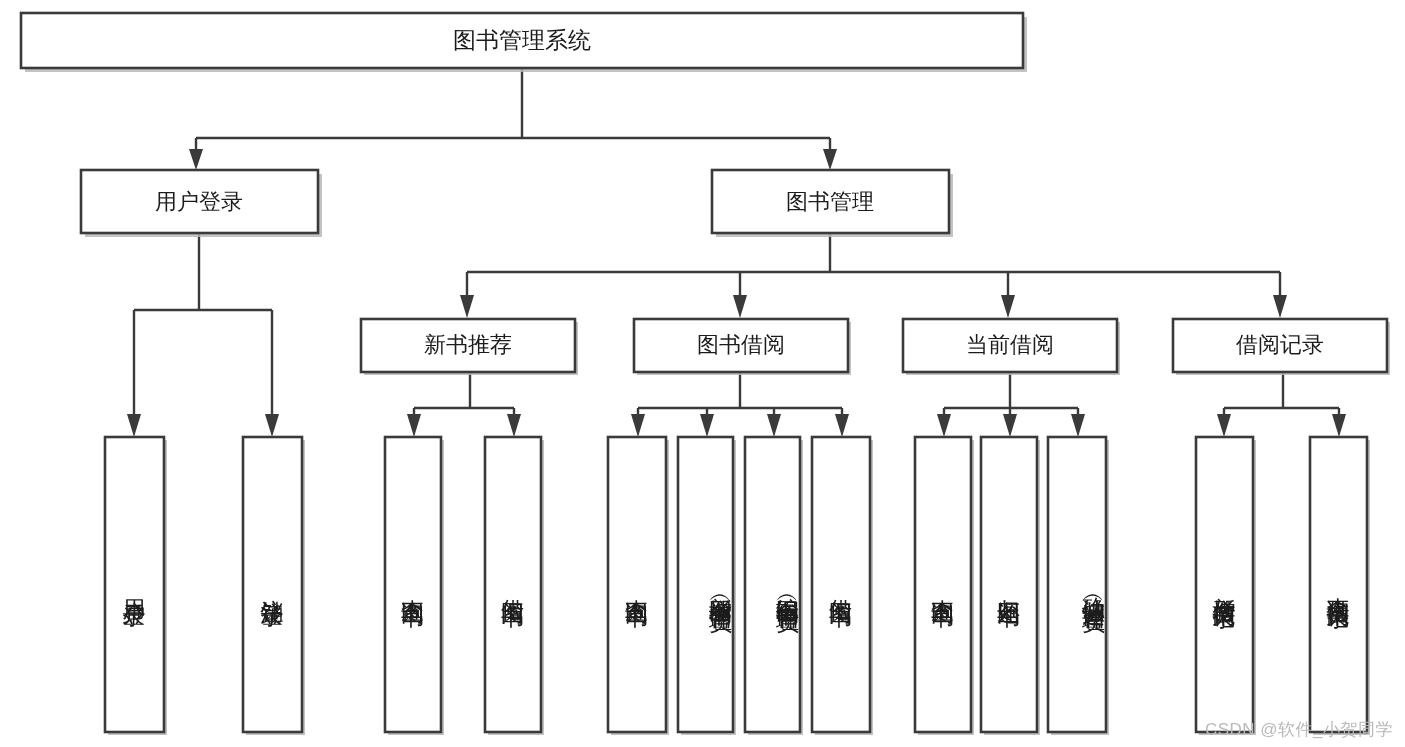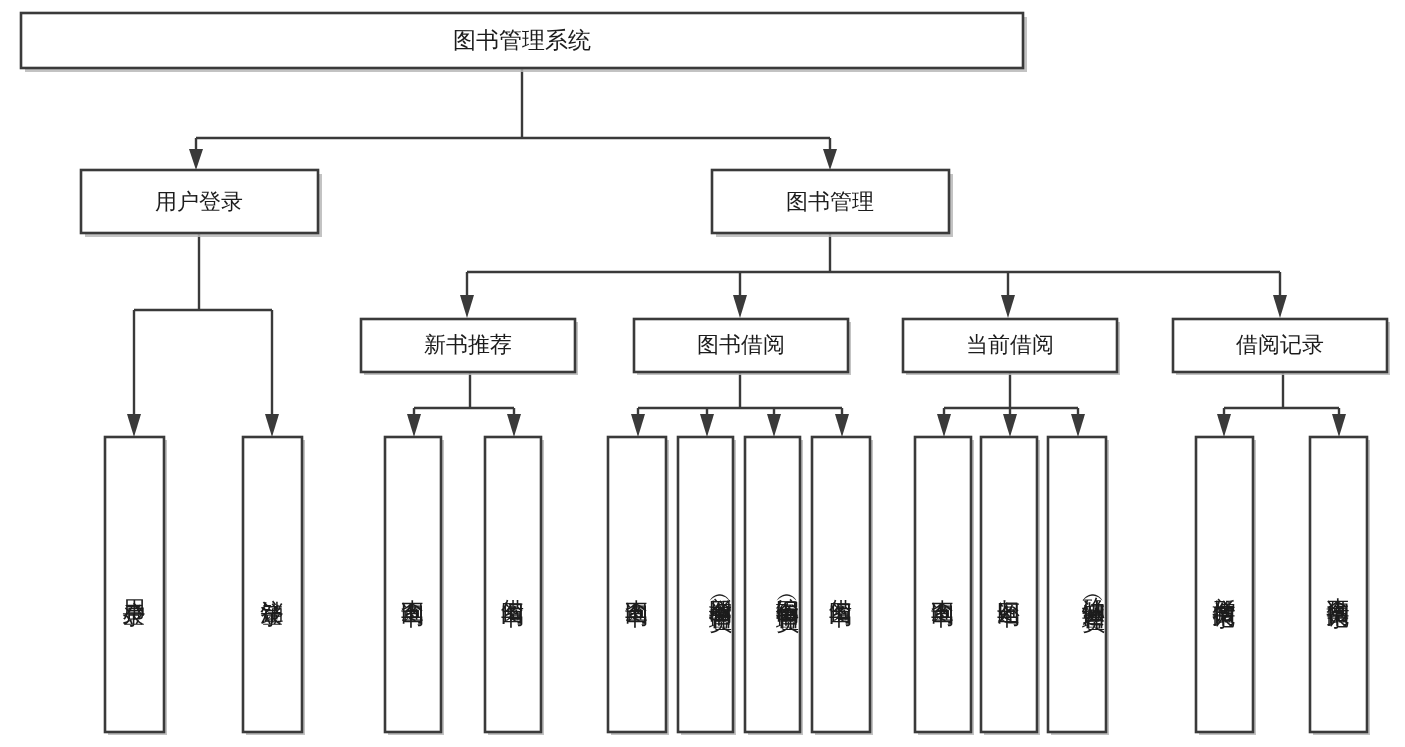--- a/index.html
+++ b/index.html
@@ -265,13 +265,14 @@
   <div class="vlabel" style="left:745px; top:437px; width:55px; height:295px; align-items:flex-start; padding-top:6px; box-sizing:border-box;">编辑图书（管理员）</div>
   <div class="vlabel" style="left:812px; top:437px; width:58px; height:295px;">借阅图书</div>
 
   <div class="vlabel" style="left:915px; top:437px; width:56px; height:295px;">查询图书</div>
   <div class="vlabel" style="left:981px; top:437px; width:56px; height:295px;">归还图书</div>
   <div class="vlabel" style="left:1048px; top:437px; width:58px; height:295px; align-items:flex-start; padding-top:6px; box-sizing:border-box;">确认归还（管理员）</div>
 
   <div class="vlabel" style="left:1196px; top:437px; width:57px; height:295px;">新增借阅记录</div>
   <div class="vlabel" style="left:1310px; top:437px; width:57px; height:295px;">查询借阅记录</div>
 
+  <div class="watermark">CSDN @软件_小贺同学</div>
 </div>
 
 </body></html>

